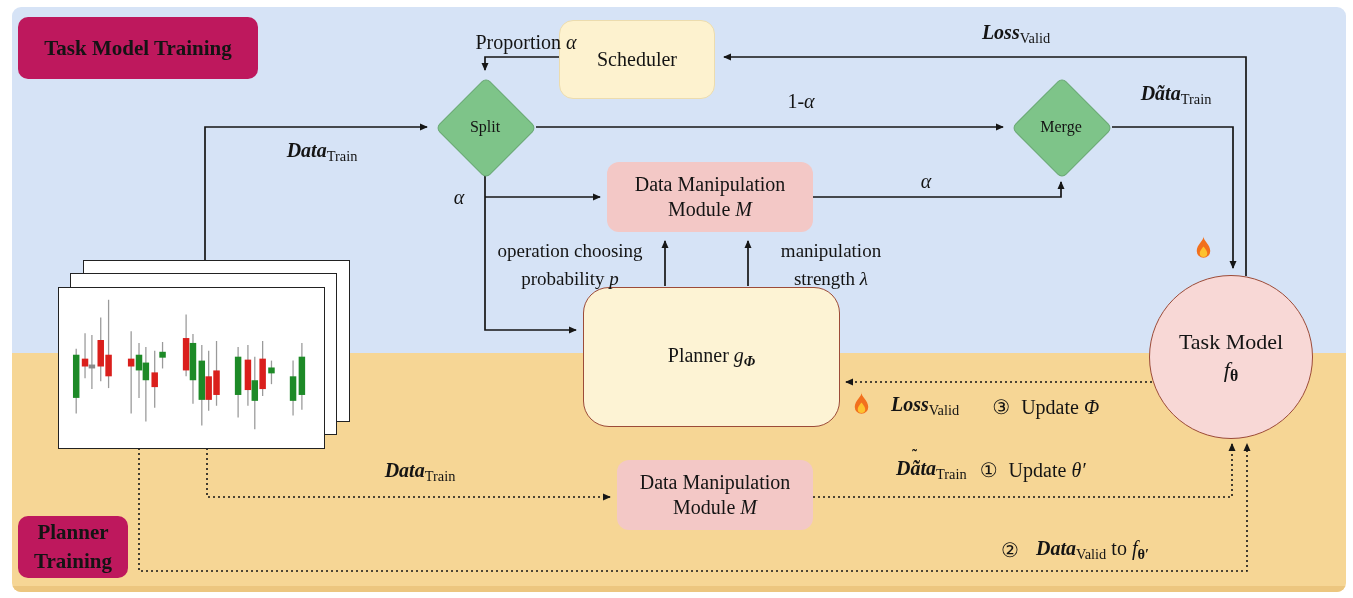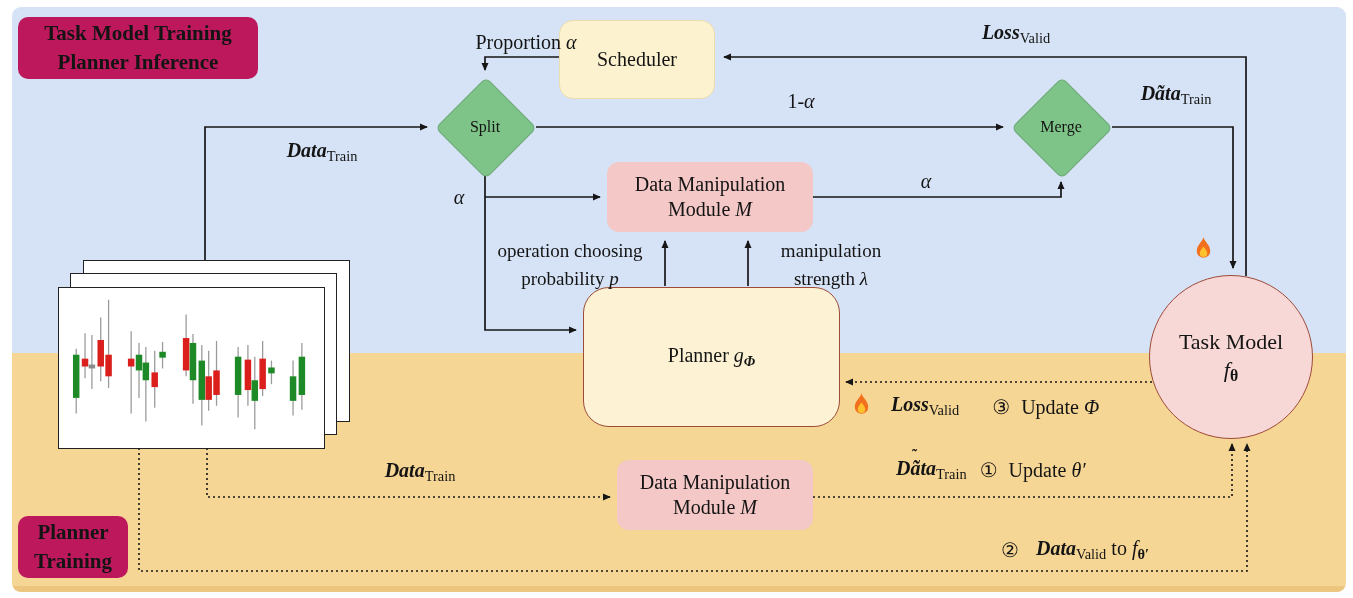--- a/index.html
+++ b/index.html
@@ -186,21 +186,20 @@
   </div>
 
   <div id="dmm-bottom" class="node module abs">
     <span><span>Data Manipulation</span><br>
       <span>Module </span><span class="it">M</span>
     </span>
   </div>
 
   <div id="region-top" class="region-box abs">
     <span>Task Model Training</span>
-    <span>Planner Inference</span>
   </div>
   <div id="region-bottom" class="region-box abs">
     <span>Planner</span>
     <span>Training</span>
   </div>
 
   <div class="lbl ctr big abs" style="left:486px;top:31px;margin-left:40px;">
     <span>Proportion </span><span class="it">α</span>
   </div>
 

